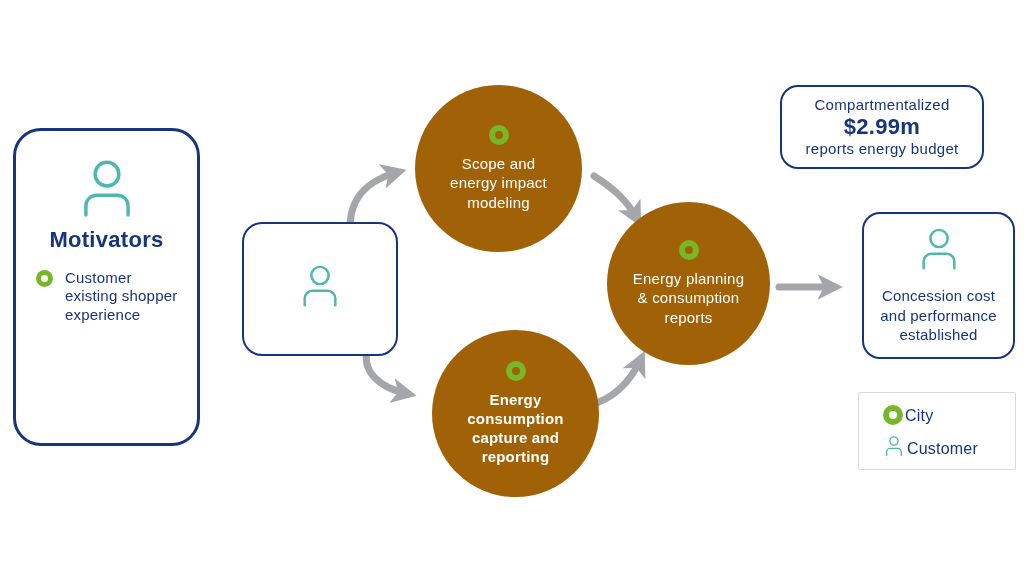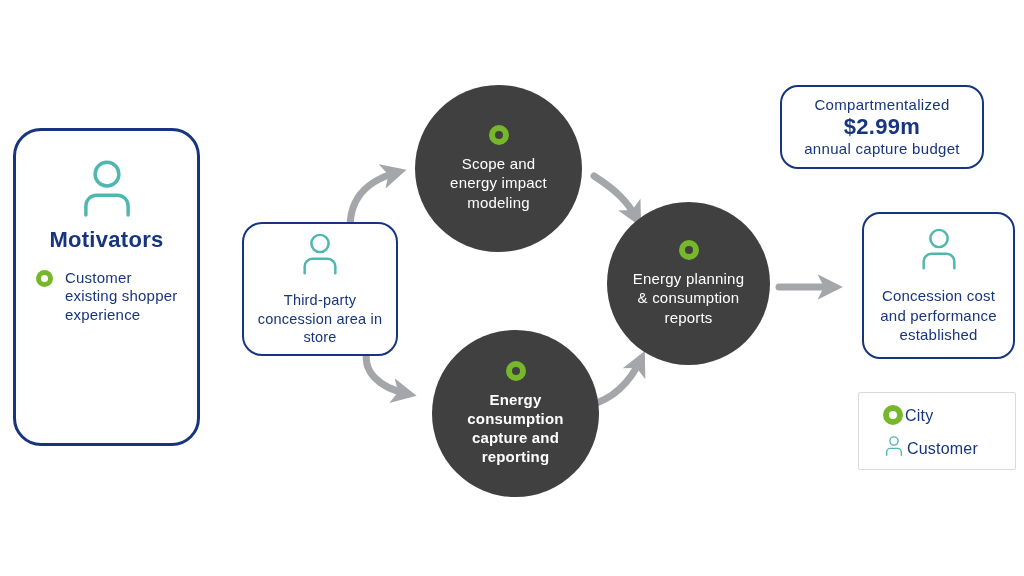--- a/index.html
+++ b/index.html
@@ -40,21 +40,21 @@
   }
   .legend-card{
     left:858px;top:392px;width:158px;height:78px;
     border:1.5px solid #D9D9D9;border-radius:2px;
     display:flex;flex-direction:column;justify-content:center;gap:10px;padding-left:24px;
   }
   .legend-row{display:flex;align-items:flex-end;gap:2px;}
   .legend-label{font-size:16px;letter-spacing:.2px;}
   
   .process-circle{
-    position:absolute;border-radius:50%;background:#404040;color:#ffffff;
+    position:absolute;border-radius:50%;background:#a16207;color:#ffffff;
     display:flex;flex-direction:column;align-items:center;justify-content:center;gap:9px;
     text-align:center;
   }
   .circle-1{left:415px;top:85px;width:167px;height:167px;}
   .circle-2{left:432px;top:330px;width:167px;height:167px;font-weight:bold;}
   .circle-3{left:607px;top:202px;width:163px;height:163px;}
   .circle-text{font-size:15px;line-height:1.28;letter-spacing:.2px;max-width:118px;}
   
   .donut{box-sizing:border-box;border-radius:50%;background:transparent;flex:0 0 auto;}
   .donut-green-lg{width:20px;height:20px;border:6px solid #76B82A;}
@@ -97,42 +97,41 @@
     </div>
   </div>
 
   <div class="card input-card">
     <span>
       <svg width="46" height="48" viewBox="0 0 48 50">
         <circle cx="24" cy="13" r="9" fill="none" stroke="#4FB6B0" stroke-width="2.6"></circle>
         <path d="M8 44 v-7 a8 8 0 0 1 8-8 h16 a8 8 0 0 1 8 8 v7" fill="none" stroke="#4FB6B0" stroke-width="2.6" stroke-linecap="round"></path>
       </svg>
     </span>
-    <div class="small-card-text" style="max-width:130px;">Third-party concession area in store</div>
   </div>
 
   <div class="process-circle circle-1">
     <span class="donut donut-green-lg"></span>
     <div class="circle-text">Scope and energy impact modeling</div>
   </div>
 
   <div class="process-circle circle-2">
     <span class="donut donut-green-lg"></span>
     <div class="circle-text">Energy consumption capture and reporting</div>
   </div>
 
   <div class="process-circle circle-3">
     <span class="donut donut-green-lg"></span>
     <div class="circle-text">Energy planning &amp; consumption reports</div>
   </div>
 
   <div class="card budget-card">
     <div class="budget-line">Compartmentalized</div>
     <div class="budget-amount">$2.99m</div>
-    <div class="budget-line">annual capture budget</div>
+    <div class="budget-line">reports energy budget</div>
   </div>
 
   <div class="card outcome-card">
     <span>
       <svg width="46" height="48" viewBox="0 0 48 50">
         <circle cx="24" cy="13" r="9" fill="none" stroke="#4FB6B0" stroke-width="2.6"></circle>
         <path d="M8 44 v-7 a8 8 0 0 1 8-8 h16 a8 8 0 0 1 8 8 v7" fill="none" stroke="#4FB6B0" stroke-width="2.6" stroke-linecap="round"></path>
       </svg>
     </span>
     <div class="small-card-text" style="max-width:140px;font-size:15px;">Concession cost and performance established</div>

